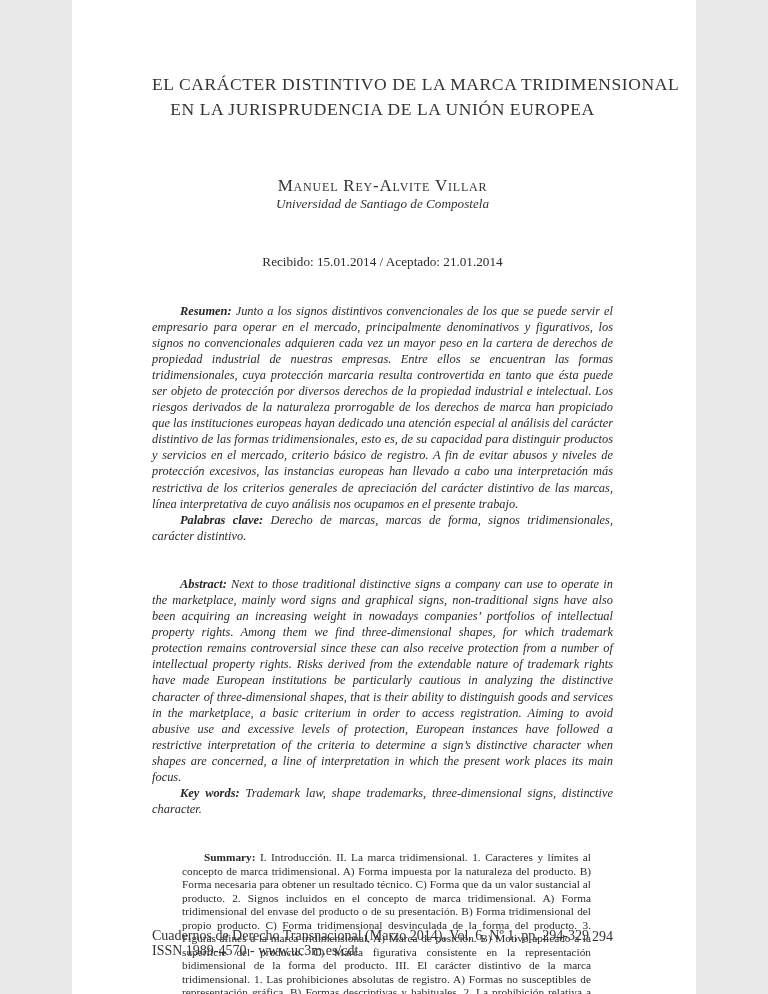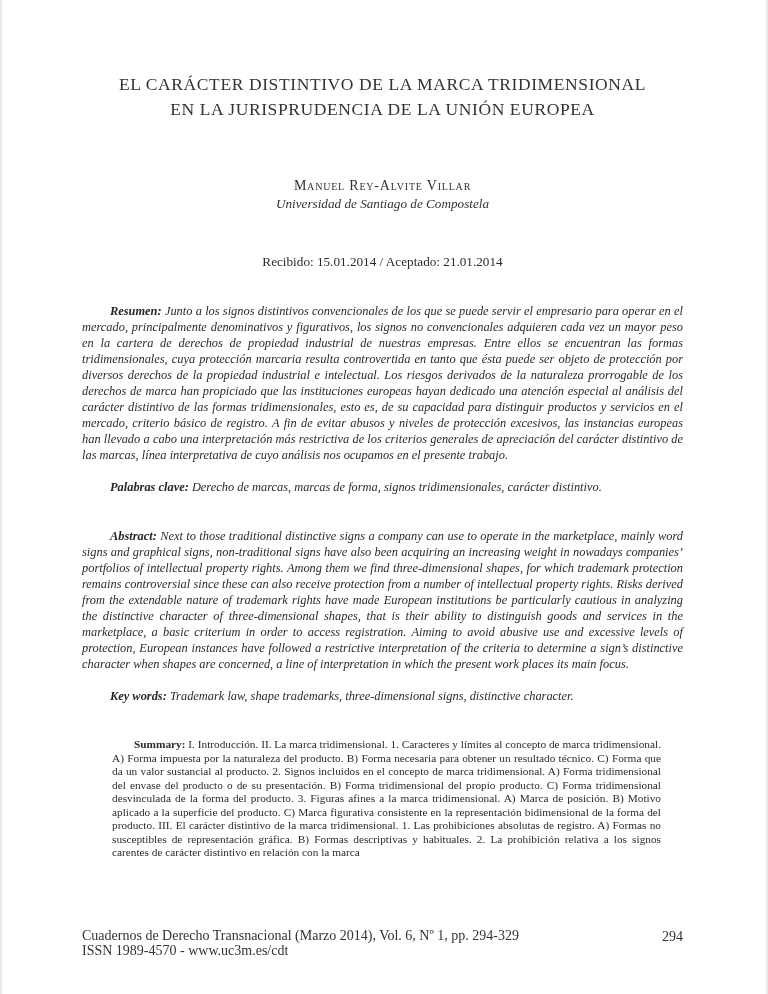--- a/index.html
+++ b/index.html
@@ -1,21 +1,21 @@
 <!DOCTYPE html>
 <html><head>
 <meta charset="utf-8">
 <style>
   * { margin: 0; padding: 0; box-sizing: border-box; }
   html, body { background: #e8e8e8; }
   body { font-family: "Liberation Serif", "DejaVu Serif", serif; }
 
   .page {
     position: relative;
-    width: 764px;
+    width: 624px;
     height: 994px;
     margin: 0 auto;
     background: #ffffff;
     color: #2b2b2b;
     overflow: hidden;
     padding: 72px 83px 0 80px;
   }
 
   
   .title {
@@ -29,21 +29,21 @@
   .title-line { display: block; white-space: nowrap; }
 
   
   .author-block {
     margin-top: 54px;
     text-align: center;
   }
   .author-name {
     font-variant: small-caps;
     letter-spacing: 0.8px;
-    font-size: 14px;
+    font-size: 17px;
     line-height: 19px;
     color: #333333;
   }
   .affiliation {
     font-style: italic;
     font-size: 13.2px;
     line-height: 17.5px;
     color: #333333;
   }
 
@@ -58,21 +58,21 @@
   
   .body-par {
     text-align: justify;
     font-size: 12.4px;
     line-height: 16.1px;
     text-indent: 28px;
     color: #2b2b2b;
     font-style: italic;
   }
   .par-resumen   { margin-top: 33px; }
-  .par-keywords  { margin-top: 16px; }
+  .par-keywords  { margin-top: 0; }
   .par-abstract  { margin-top: 32px; }
   .body-par strong { font-weight: bold; color: #262626; }
 
   
   .summary-block {
     margin: 34px 22px 16px 30px;
     text-align: justify;
     font-size: 11.3px;
     line-height: 13.5px;
     text-indent: 22px;

